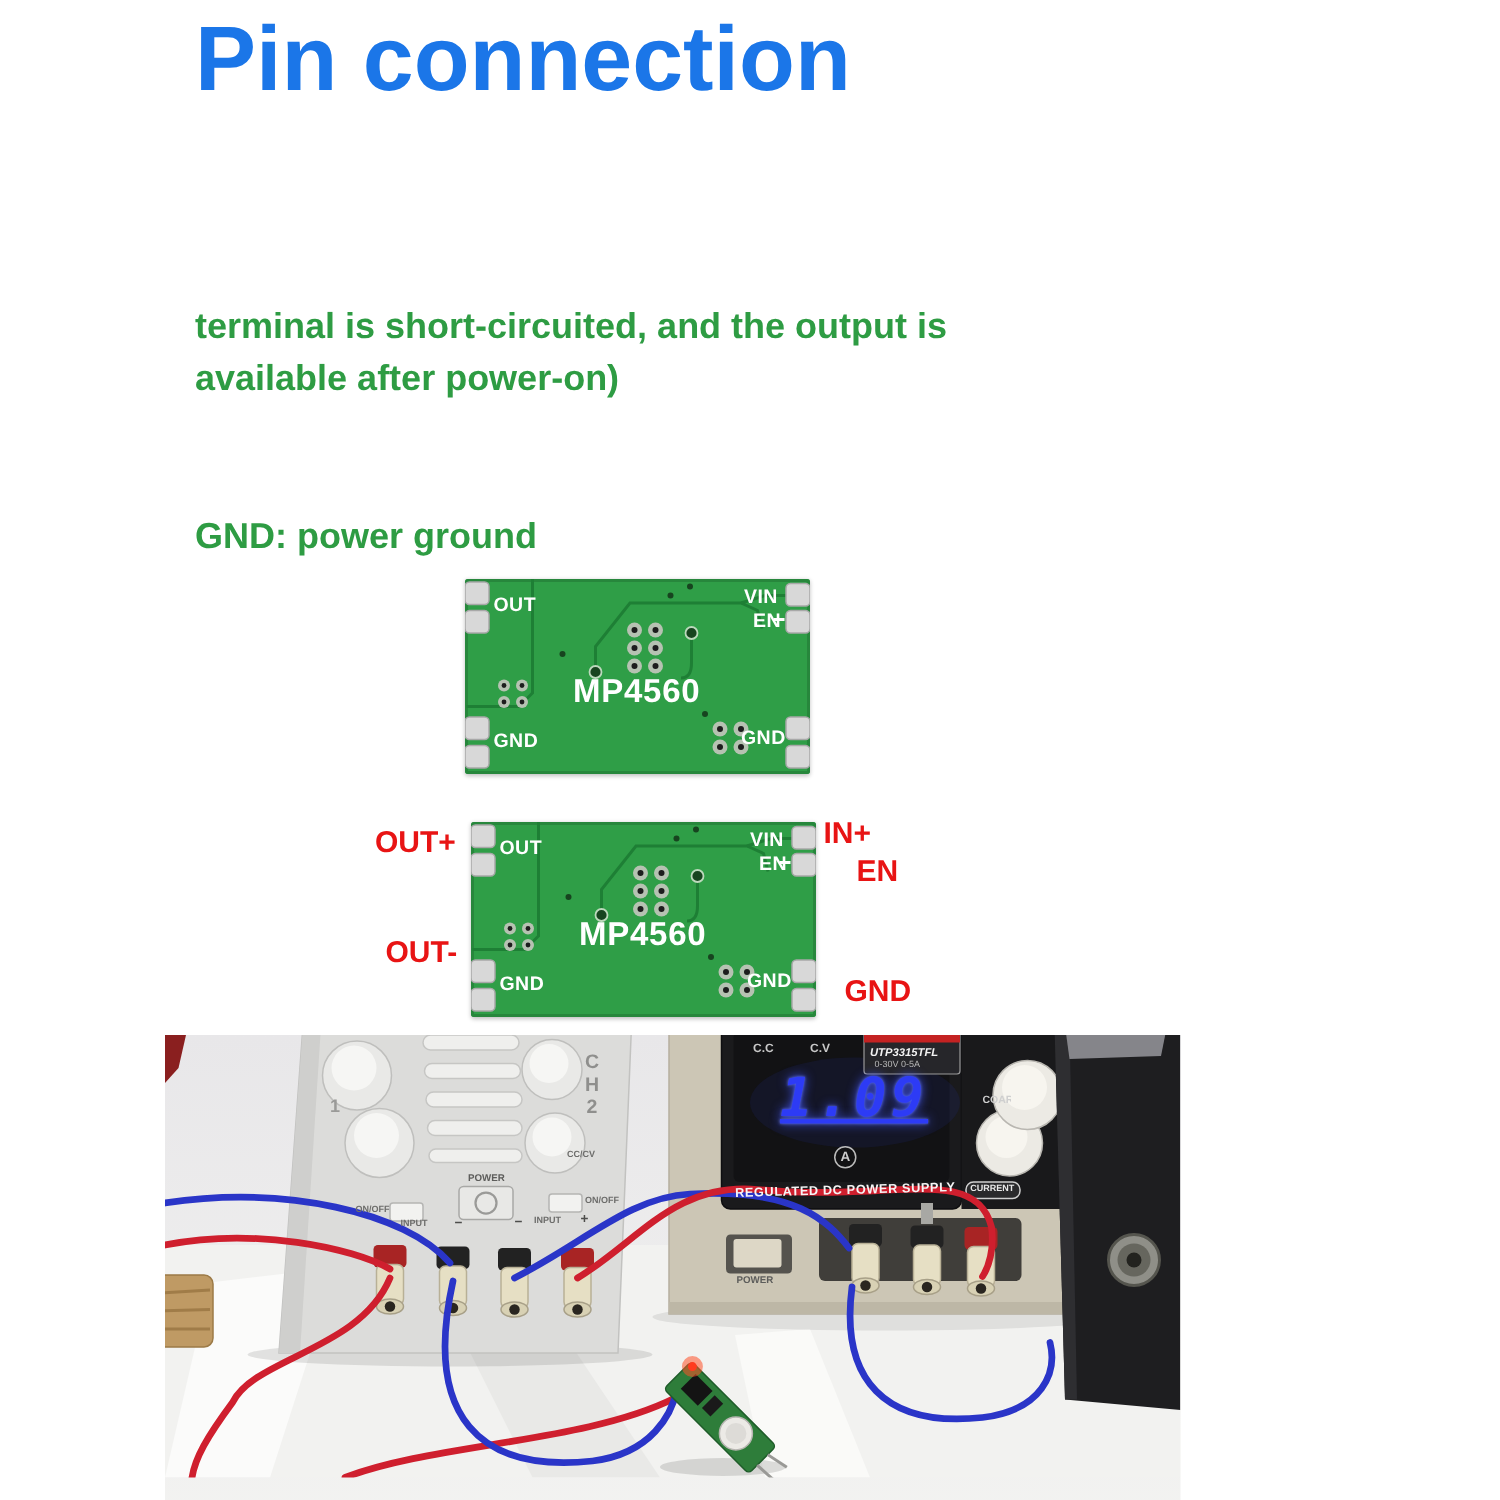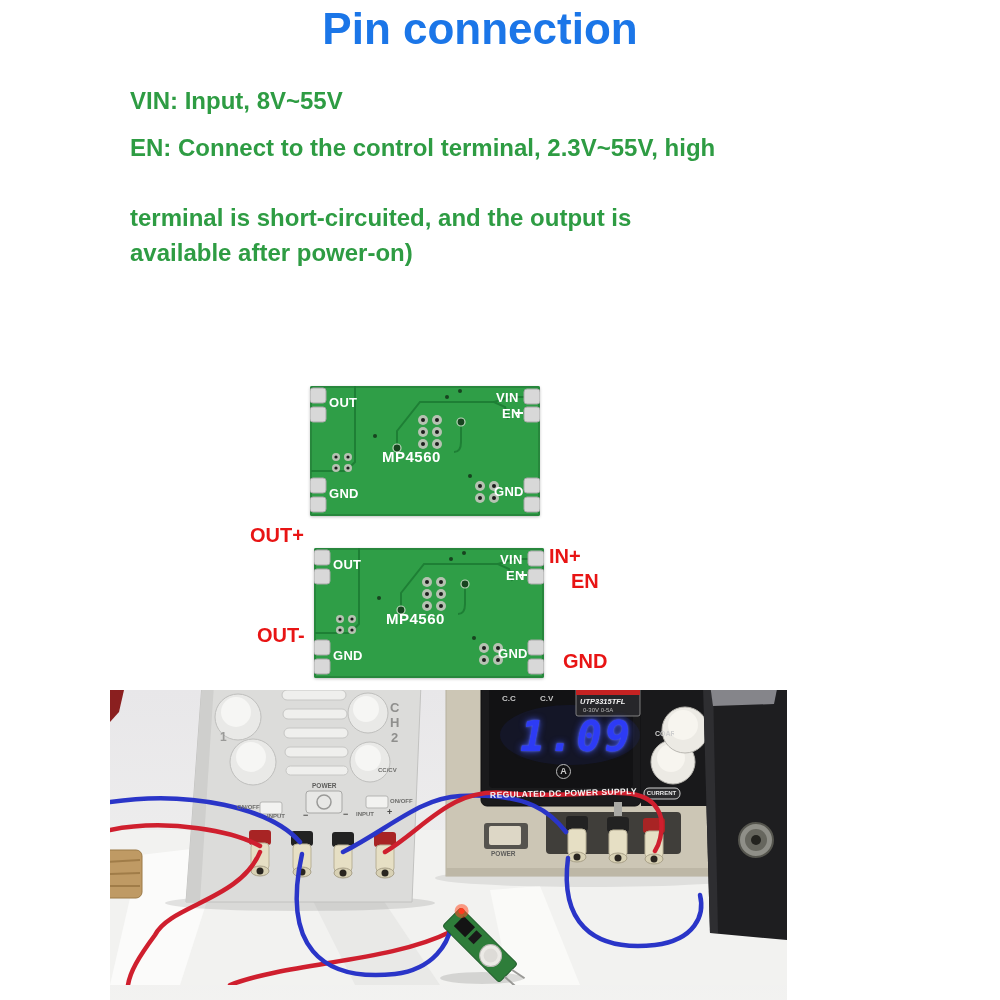--- a/index.html
+++ b/index.html
@@ -1,62 +1,61 @@
 <!DOCTYPE html>
 <html><head>
 <meta charset="utf-8">
 <style>
   html,body{margin:0;padding:0;background:#fff;}
   #page{position:relative;width:1000px;height:1000px;background:#fff;overflow:hidden;
         font-family:"Liberation Sans","DejaVu Sans",sans-serif;}
   .abs{position:absolute;}
   
-  #title{left:130px;top:4px;width:700px;text-align:center;font-size:44px;font-weight:700;
+  #title{left:130px;top:4px;width:700px;text-align:left;font-size:61px;font-weight:700;
          color:#1b76e8;letter-spacing:0px;}
   
   .gline{position:absolute;left:130px;color:#2e9c43;font-weight:700;font-size:24px;white-space:nowrap;}
   
   .pcb{position:absolute;width:230px;height:130px;background:#2f9e47;border-radius:2px;
        box-shadow:inset 0 0 0 2px #27873c, inset 0 1px 0 rgba(255,255,255,.18), 0 1px 3px rgba(0,0,0,.25);}
   .pcb svg{position:absolute;left:0;top:0;}
   .wlabel{position:absolute;color:#fff;font-weight:700;font-size:13px;letter-spacing:.3px;z-index:2;}
-  .chipname{position:absolute;color:#fff;font-weight:700;font-size:15px;letter-spacing:.5px;z-index:2;}
+  .chipname{position:absolute;color:#fff;font-weight:700;font-size:22px;letter-spacing:.5px;z-index:2;}
   .redlbl{position:absolute;color:#e81414;font-weight:700;font-size:20px;white-space:nowrap;}
   
   #photo{left:110px;top:690px;width:677px;height:367px;overflow:hidden;background:linear-gradient(#e8e7e9,#f4f4f2);}
   #photo svg{position:absolute;left:0;top:0;}
   .ph{position:absolute;z-index:3;white-space:nowrap;}
   .t-cc{font-size:8px;color:#c8c8c8;font-weight:700;}
   .t-model{font-size:7.5px;color:#f2f2f2;font-weight:700;font-style:italic;text-align:right;}
   .t-range{font-size:6px;color:#b8b8b8;}
-  .t-reading{font-size:42px;font-weight:700;font-style:italic;color:#2d3bf5;
+  .t-reading{font-size:36px;font-weight:700;font-style:italic;color:#2d3bf5;
              font-family:"DejaVu Sans Mono","Liberation Mono",monospace;letter-spacing:3px;
-             text-shadow:0 0 7px rgba(70,90,255,.95),0 0 2px rgba(120,140,255,.9);}
+             text-shadow:0 0 7px rgba(70,90,255,.95),0 0 2px rgba(120,140,255,.9);text-decoration:underline;}
   .t-amp{width:13px;height:13px;border:1px solid #bbb;border-radius:50%;font-size:9px;line-height:13px;
          text-align:center;color:#ccc;font-weight:700;}
   .t-name{font-size:8.5px;color:#f5f5f5;font-weight:700;letter-spacing:.4px;transform:rotate(-1.5deg);}
   .t-small-dark{font-size:6.5px;color:#5d5d5b;font-weight:700;}
   .t-current{font-size:6px;color:#e8e8e8;font-weight:700;width:33px;text-align:center;}
   .t-coarse{font-size:7px;color:#cfcfcf;font-weight:700;width:19px;overflow:hidden;}
   .t-channel{font-size:13px;color:#8f8f8d;font-weight:700;white-space:pre-line;line-height:15px;text-align:center;}
   .t-digit{font-size:12px;color:#9a9a98;font-weight:700;}
   .t-tiny{font-size:6px;color:#6d6d6b;font-weight:700;}
   .t-sign{font-size:9px;color:#4d4d4b;font-weight:700;}
 </style>
 </head>
 <body>
 
 <div id="page">
 
   <div class="abs" id="title">Pin connection</div>
 
-  <div class="gline" style="top:87px">VIN: Input, 8V~55V</div>
-  <div class="gline" style="top:134px">EN: Connect to the control terminal, 2.3V~55V, high</div>
   <div class="gline" style="top:239px">available after power-on)</div>
   <div class="gline" style="top:204px">terminal is short-circuited, and the output is</div>
+  <div class="gline" style="top:344px">GND: power ground</div>
 
   <div class="pcb" style="left:310px;top:386px">
     <svg width="230" height="130" viewBox="0 0 230 130">
       <g stroke="#1e7f35" stroke-width="2" fill="none">
         <path d="M45,0 L45,76 L36,85 L1,85"></path>
         <path d="M87,62 L87,45 L110,16 L184,16 L195,21 L198,33"></path>
         <path d="M184,16 L200,11 L214,11"></path>
         <path d="M151,36 L151,56 Q151,66 144,66"></path>
       </g>
       <g>
@@ -184,21 +183,21 @@
       <line x1="206" y1="27" x2="213" y2="27" stroke="#fff" stroke-width="2"></line>
     </svg>
     <div class="wlabel" style="left:19px;top:9px">OUT</div>
     <div class="wlabel" style="left:186px;top:4px">VIN</div>
     <div class="wlabel" style="left:192px;top:20px">EN</div>
     <div class="wlabel" style="left:19px;top:100px">GND</div>
     <div class="wlabel" style="left:184px;top:98px">GND</div>
     <div class="chipname" style="left:72px;top:62px">MP4560</div>
   </div>
 
-  <div class="redlbl" style="left:250px;top:524px">OUT+</div>
+  <div class="redlbl" style="left:250px;top:551px">OUT+</div>
   <div class="redlbl" style="left:257px;top:624px">OUT-</div>
   <div class="redlbl" style="left:549px;top:545px">IN+</div>
   <div class="redlbl" style="left:571px;top:570px">EN</div>
   <div class="redlbl" style="left:563px;top:650px">GND</div>
 
   <div class="abs" id="photo">
     <svg width="677" height="295" viewBox="0 0 677 295">
 
       <g>
         <rect x="0" y="140" width="677" height="155" fill="#f2f2f0"></rect>

